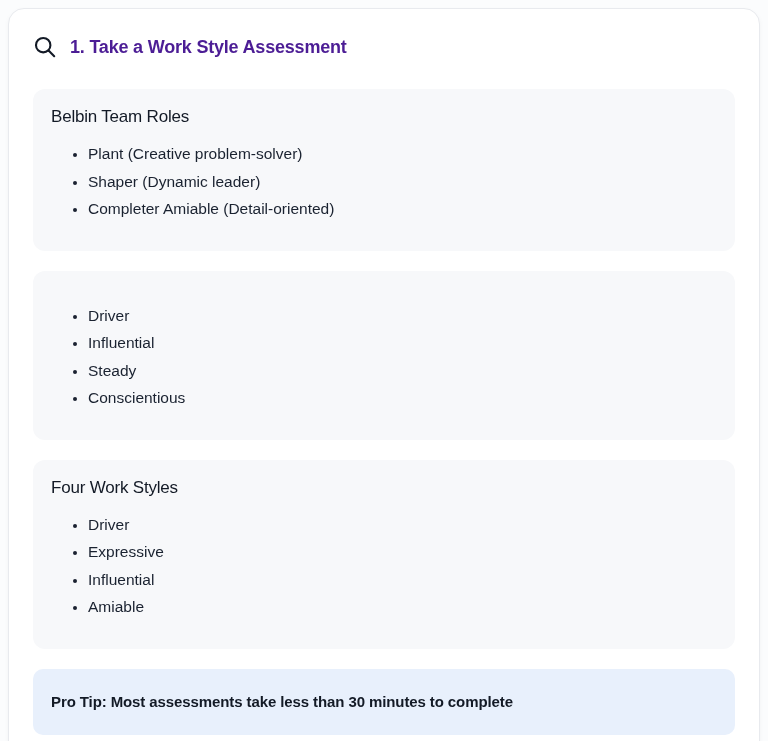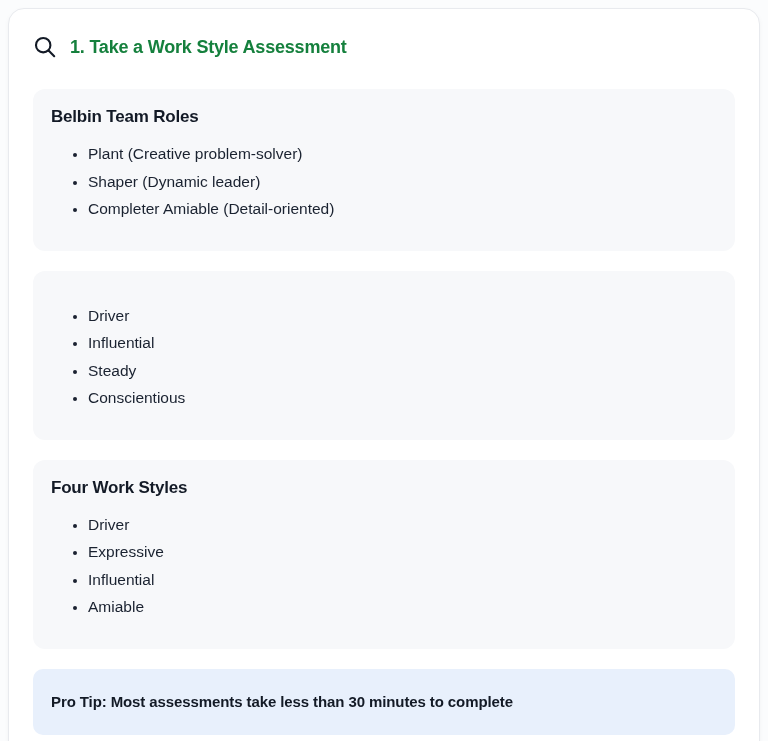--- a/index.html
+++ b/index.html
@@ -31,33 +31,33 @@
     width: 24px;
     height: 24px;
     display: flex;
     align-items: center;
     justify-content: center;
     flex: 0 0 auto;
   }
   .page-title {
     font-size: 18px;
     font-weight: 700;
-    color: #15803d;
+    color: #4c1d95;
     letter-spacing: -0.2px;
     margin: 0;
   }
   .section {
     background: #f7f8fa;
     border-radius: 12px;
     padding: 18px 20px 15px 18px;
     margin-bottom: 20px;
   }
   .section-title {
     font-size: 17px;
-    font-weight: 700;
+    font-weight: 400;
     color: #131a26;
     letter-spacing: -0.2px;
     margin: 0 0 9px 0;
   }
   ul.items {
     margin: 13px;
     padding: 0 0 0 24px;
     list-style: disc;
   }
   ul.items li {

